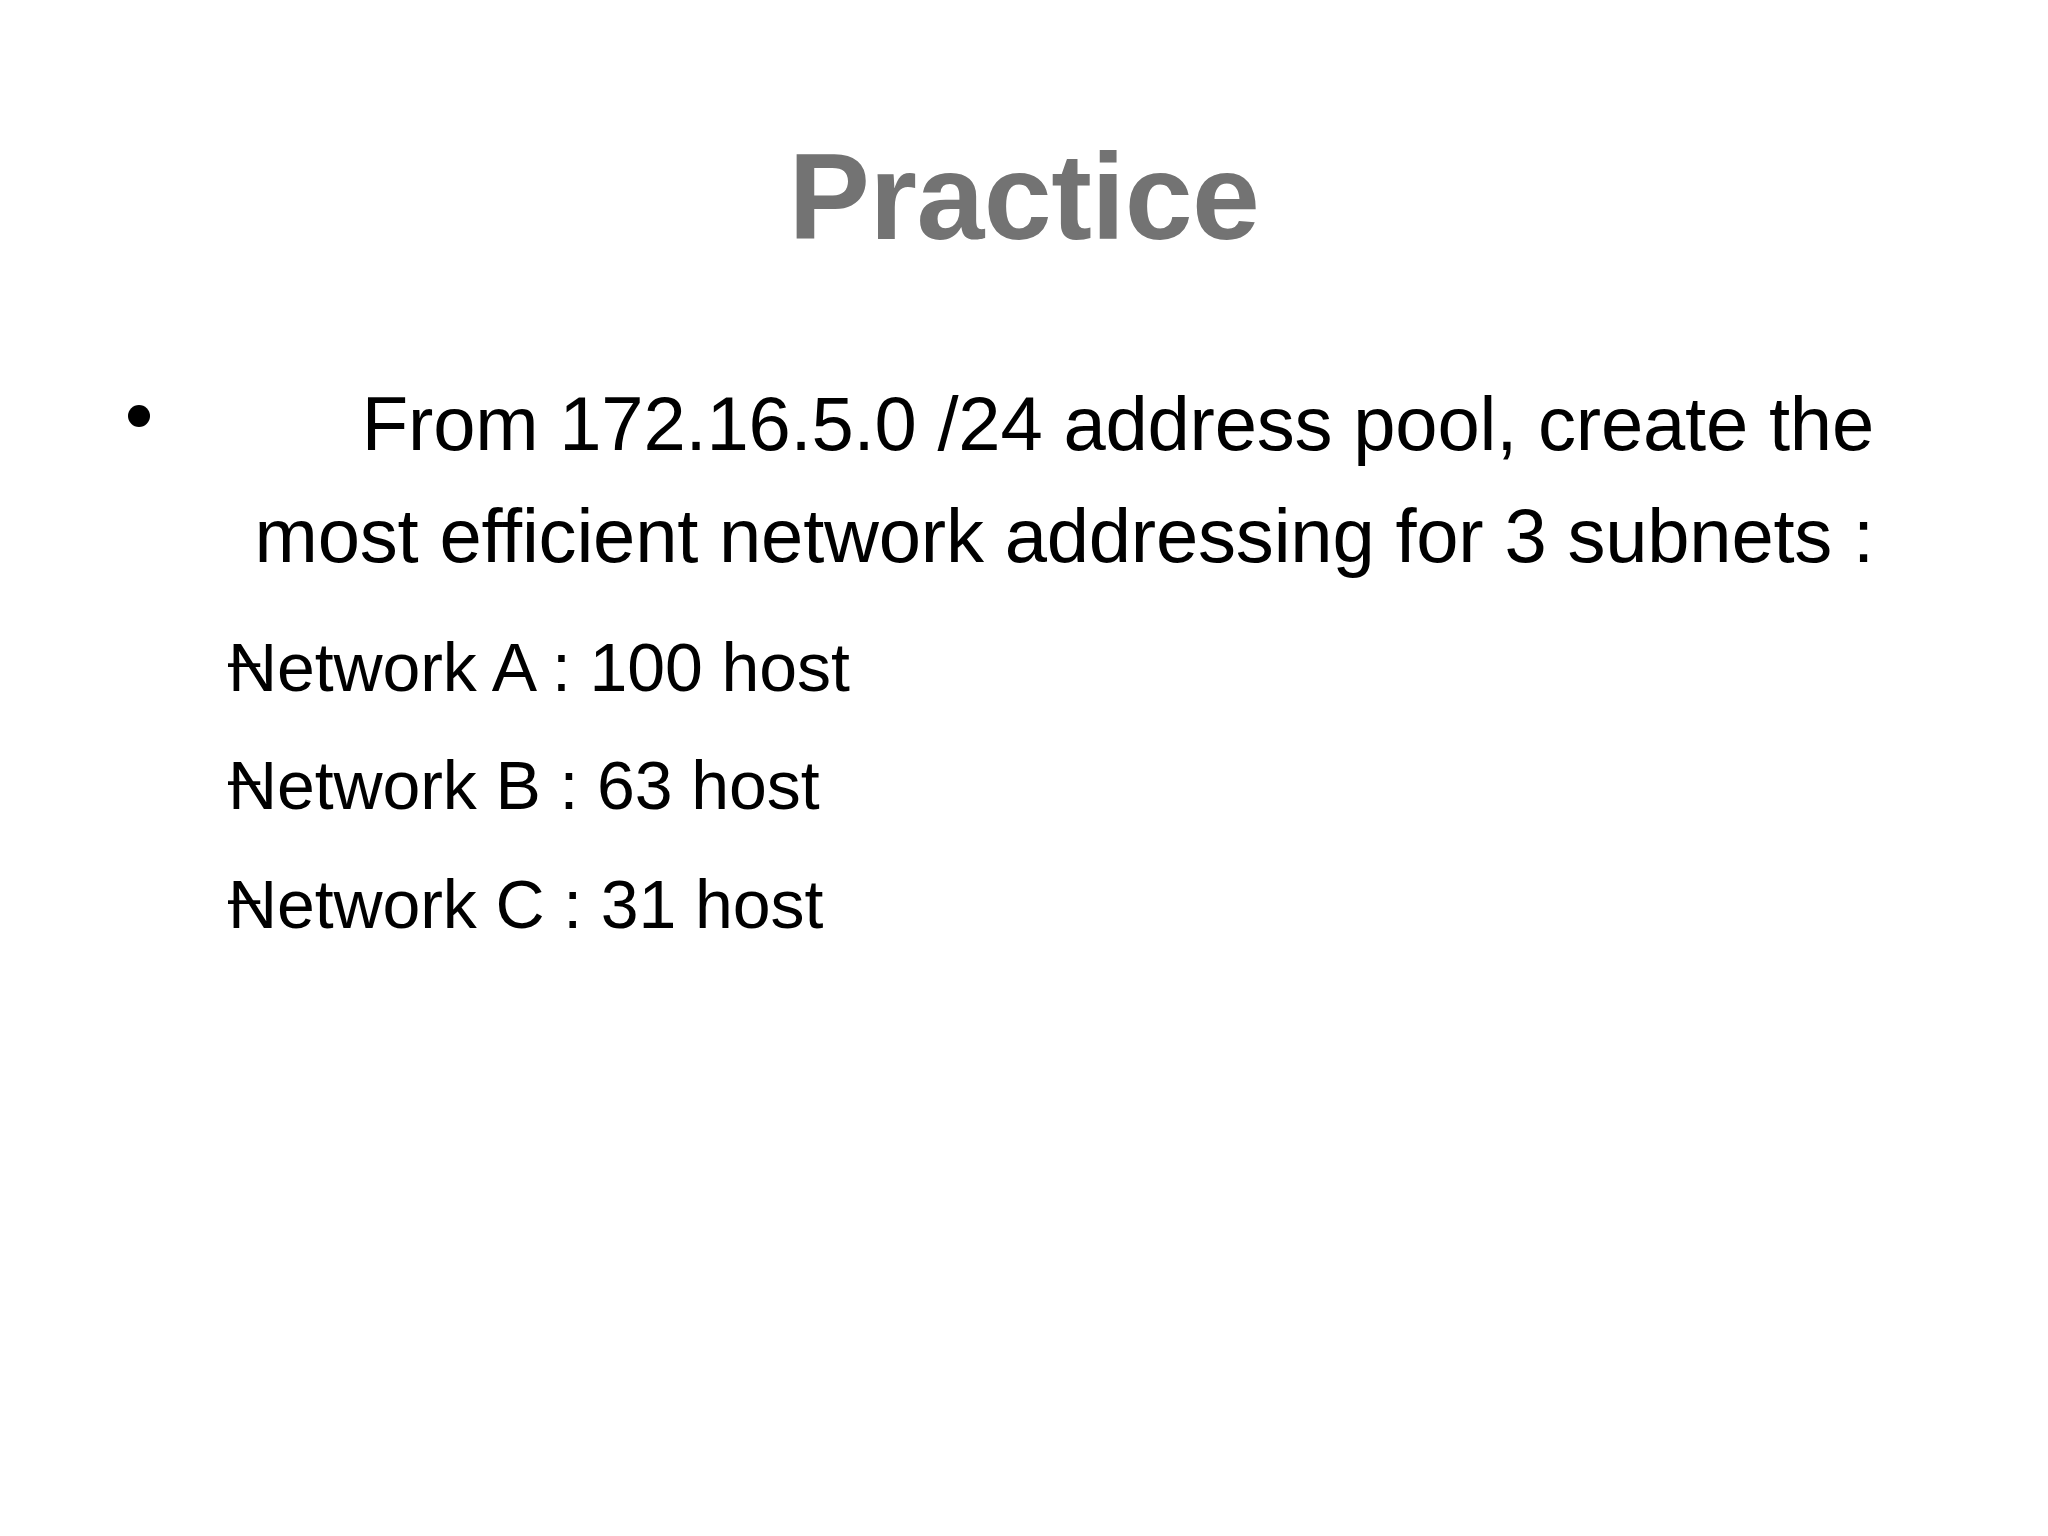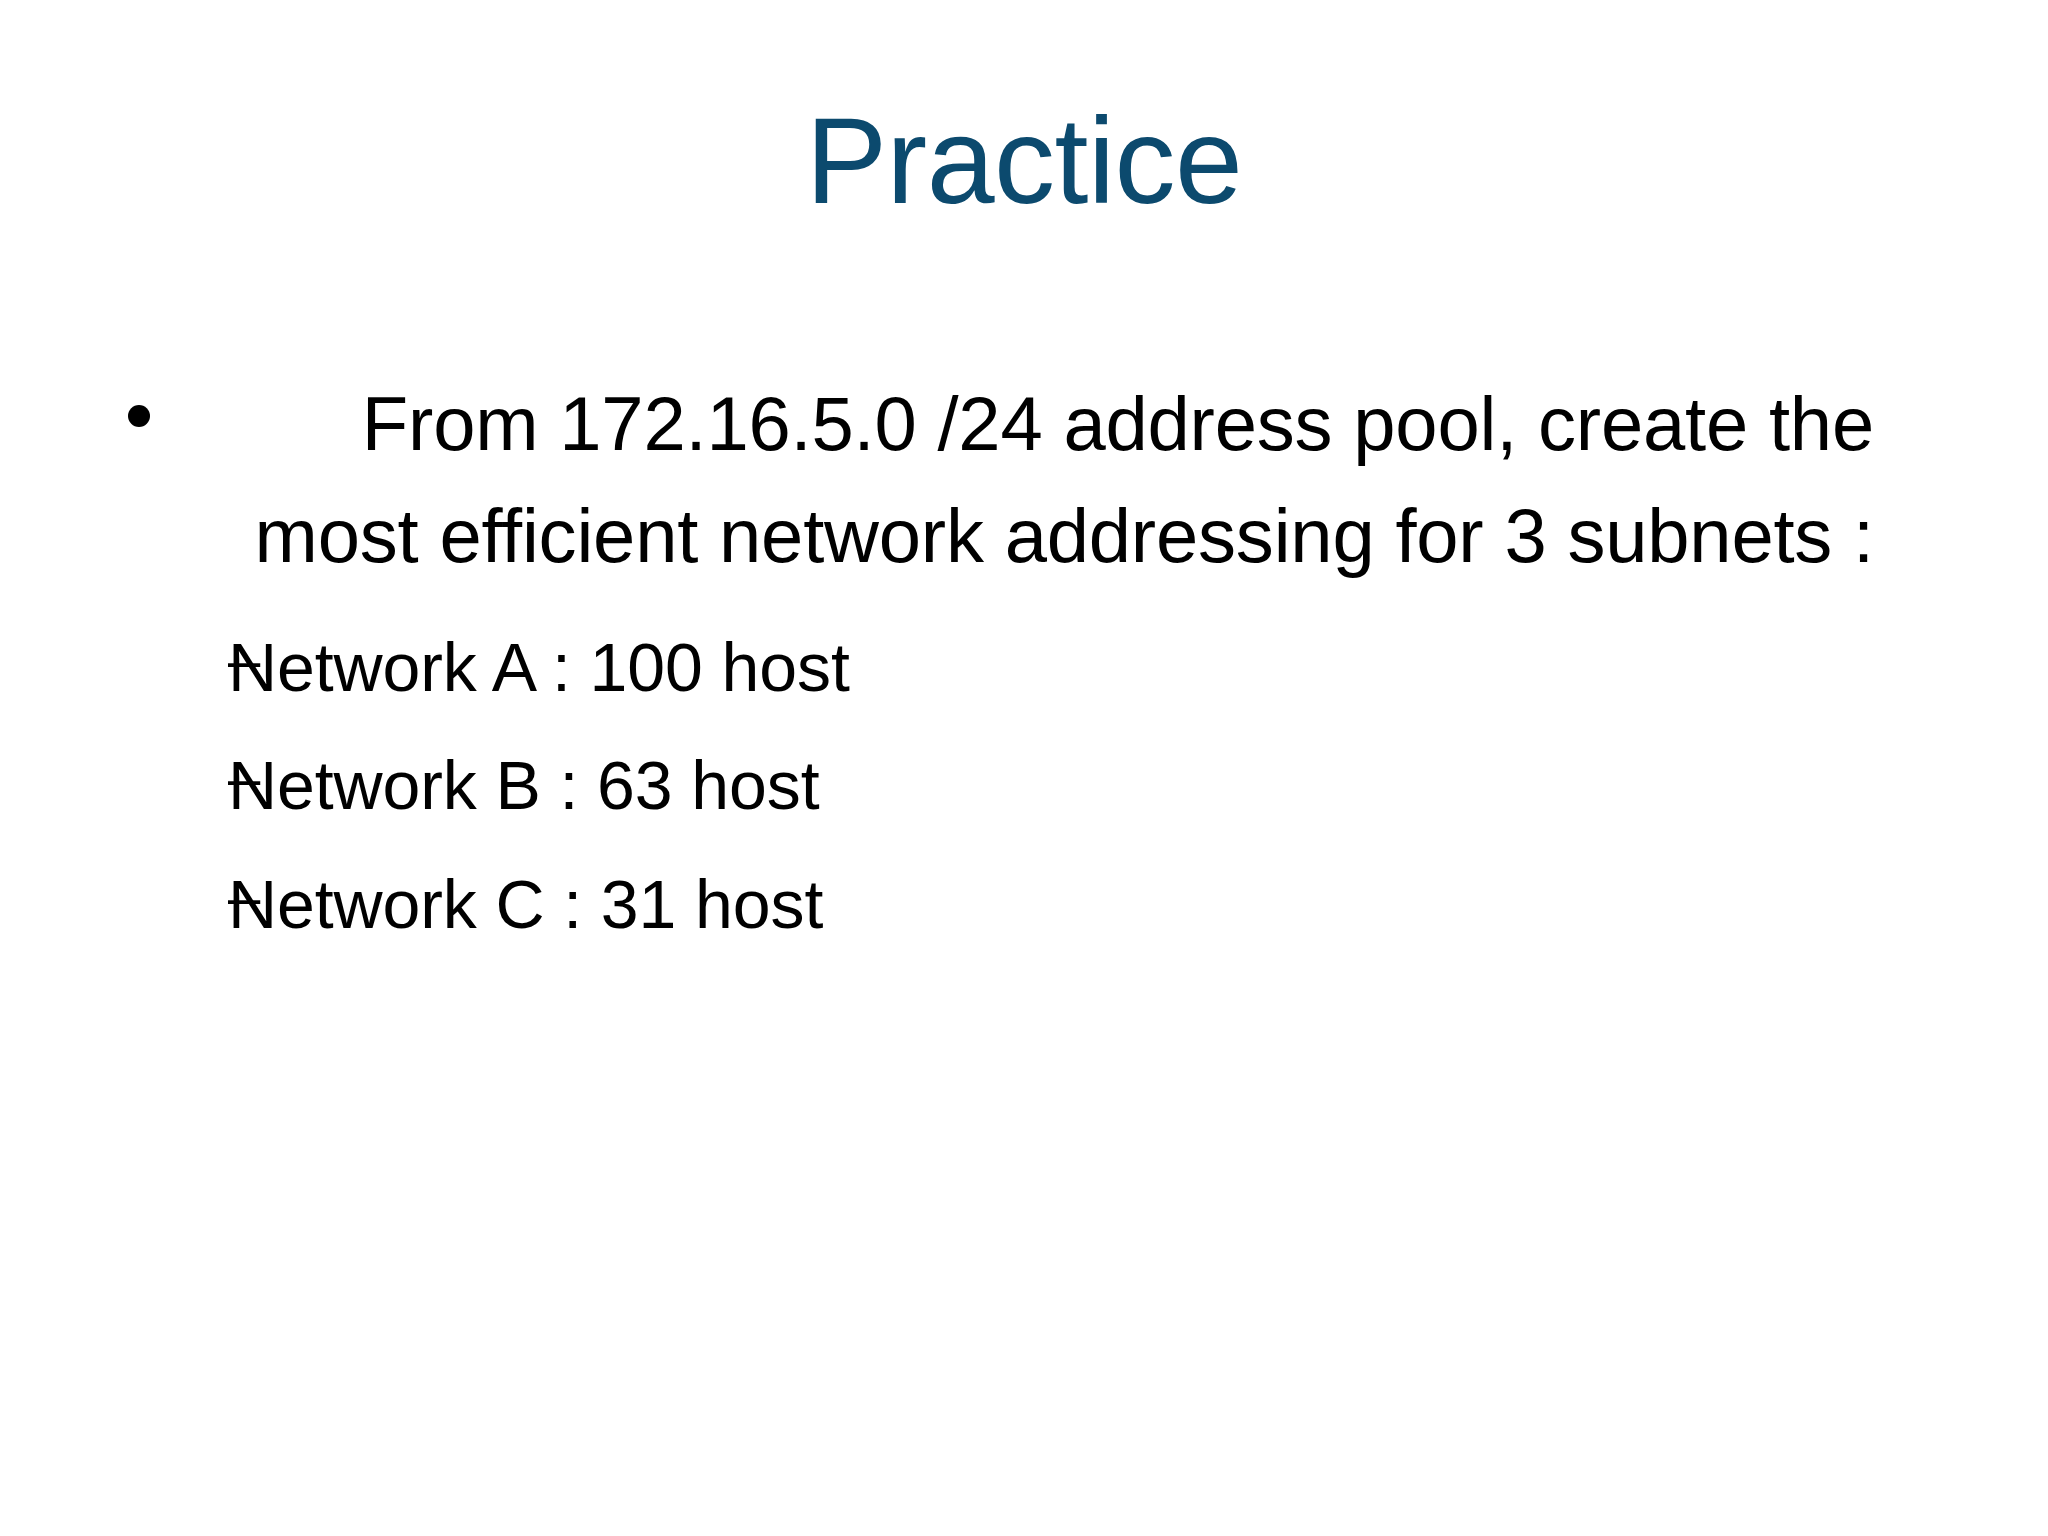--- a/index.html
+++ b/index.html
@@ -23,24 +23,25 @@
     position: absolute;
     left: 0;
     top: 96px;
     width: 2048px;
     text-align: center;
   }
   .title-text {
     display: inline-block;
     font-size: 122px;
     line-height: 1.08;
-    font-weight: 400;
+    font-weight: 700;
     letter-spacing: -0.5px;
-    color: #0c4a6e;
+    color: #737373;
     white-space: pre;
+    margin-top: 36px;
   }
 
   
   .body-block {
     position: absolute;
     left: 112px;
     top: 368px;
     width: 1840px;
   }
 

